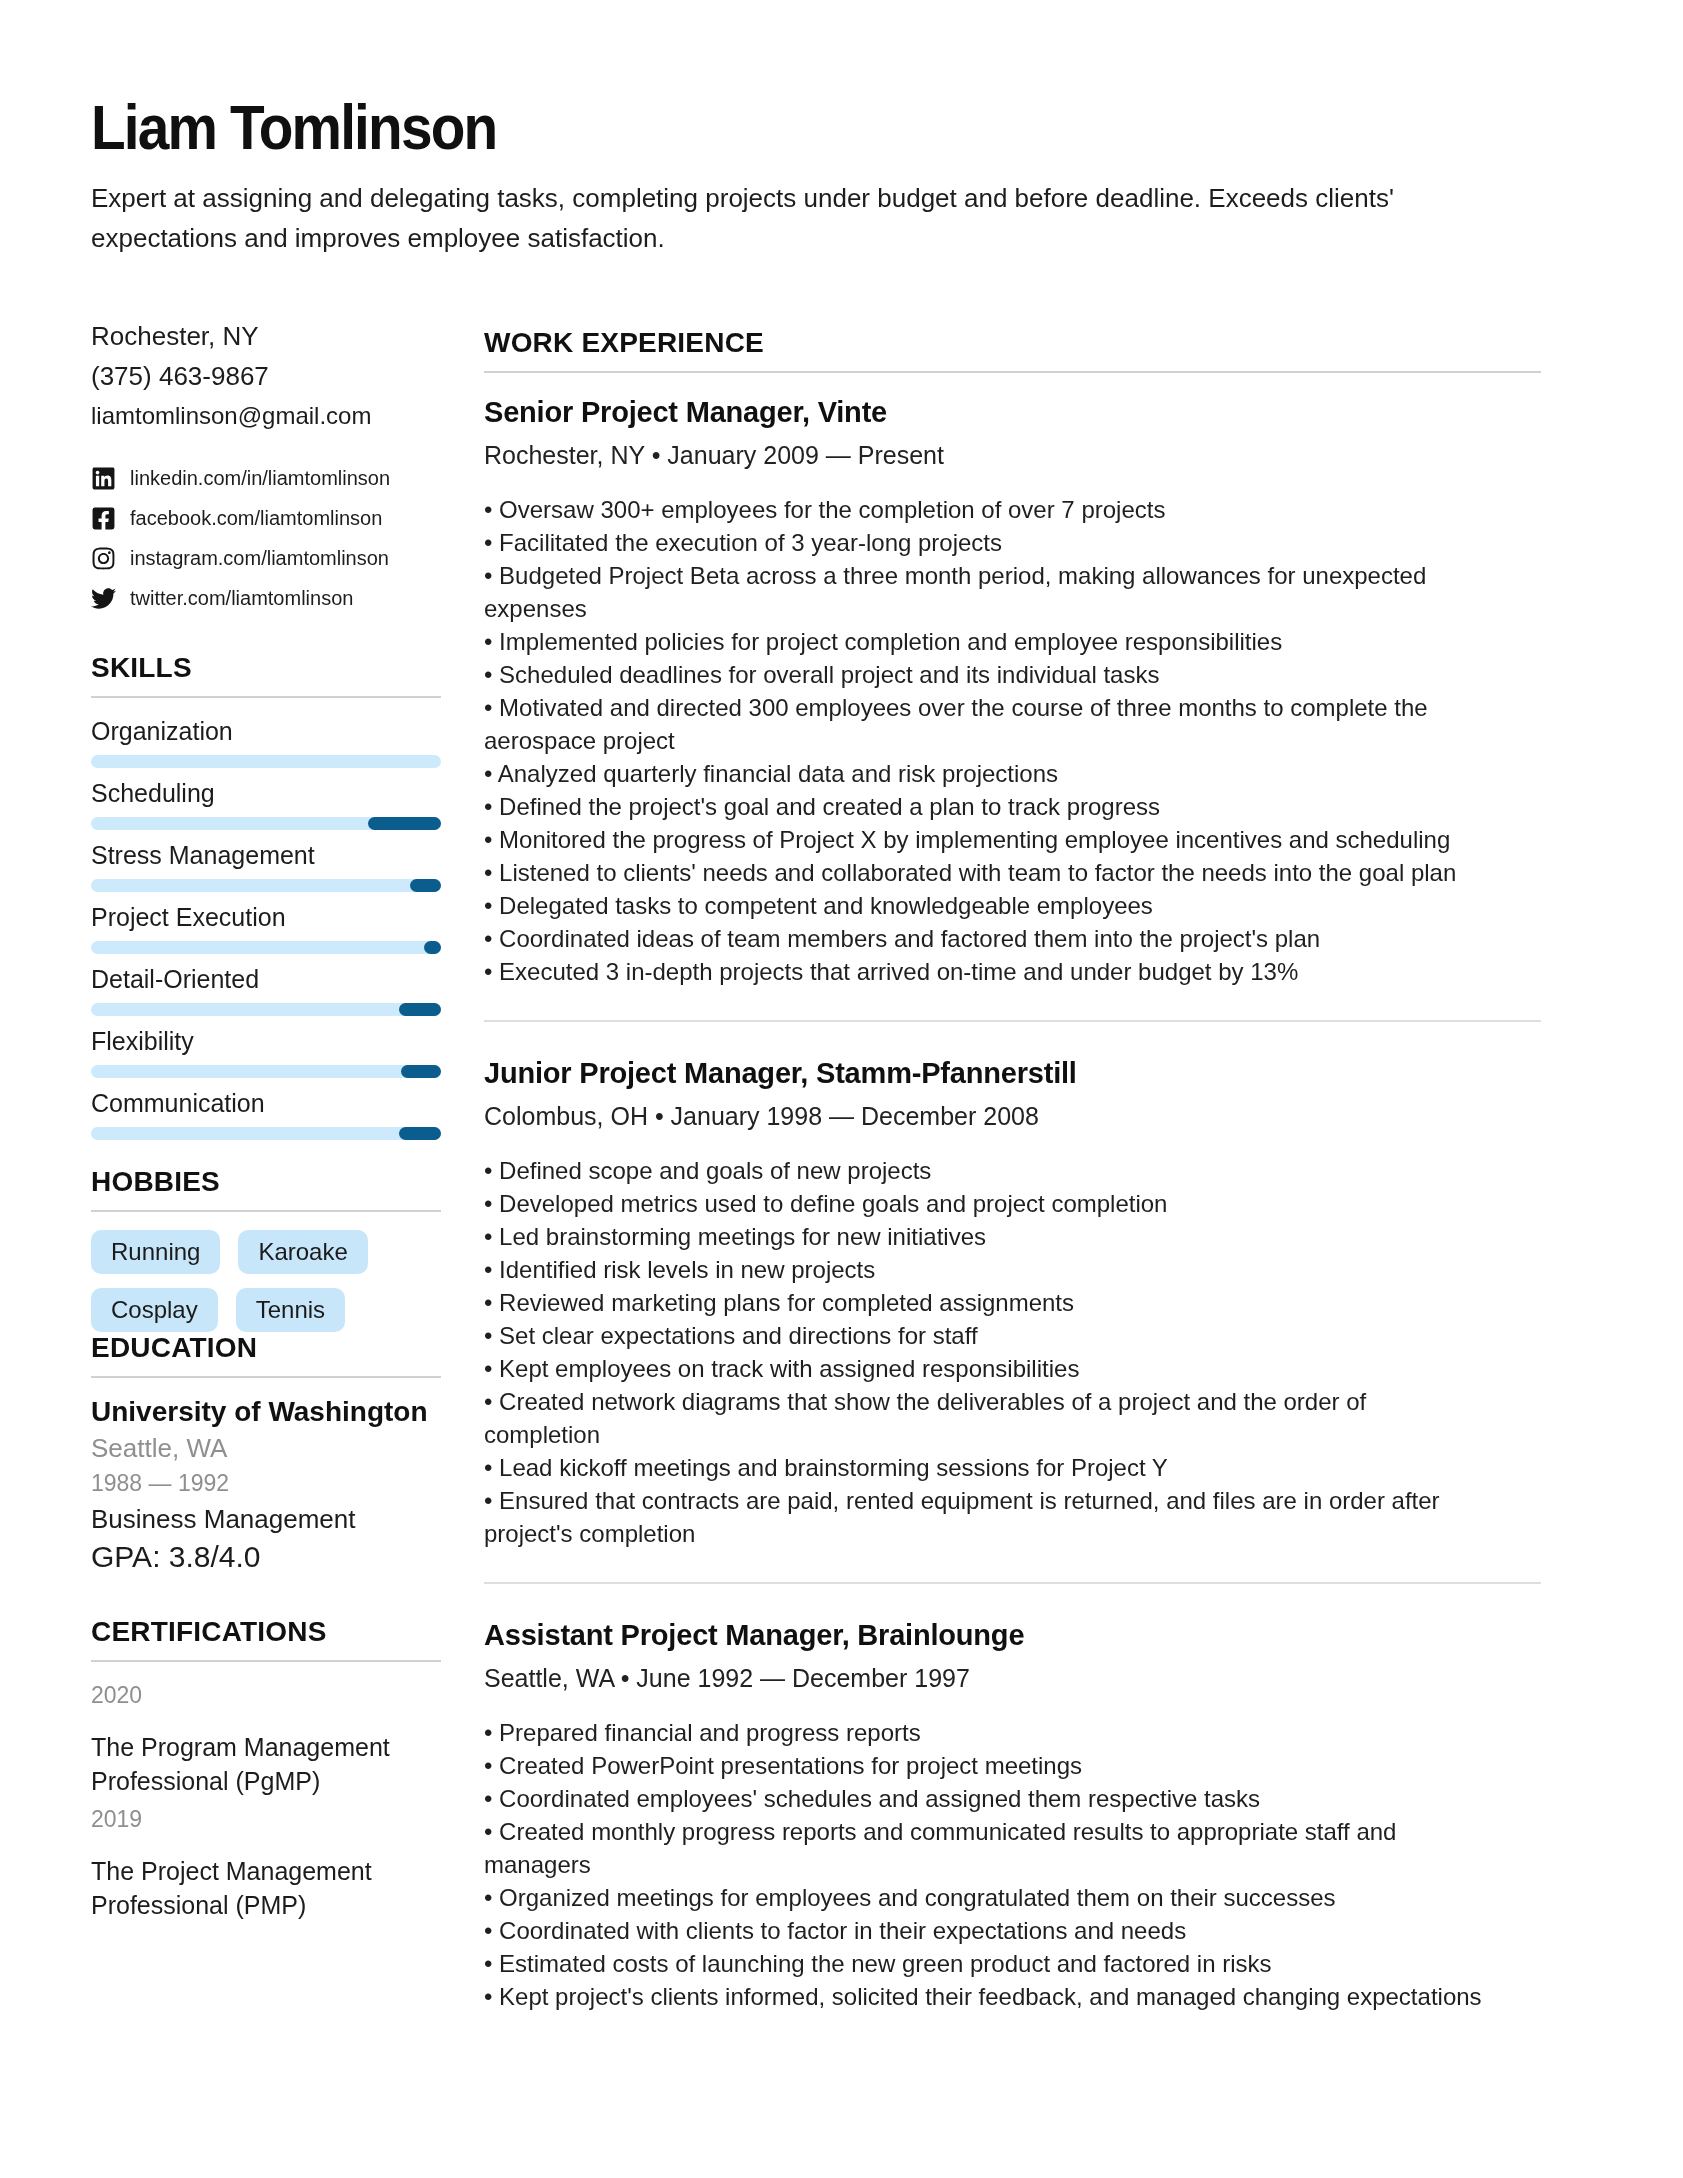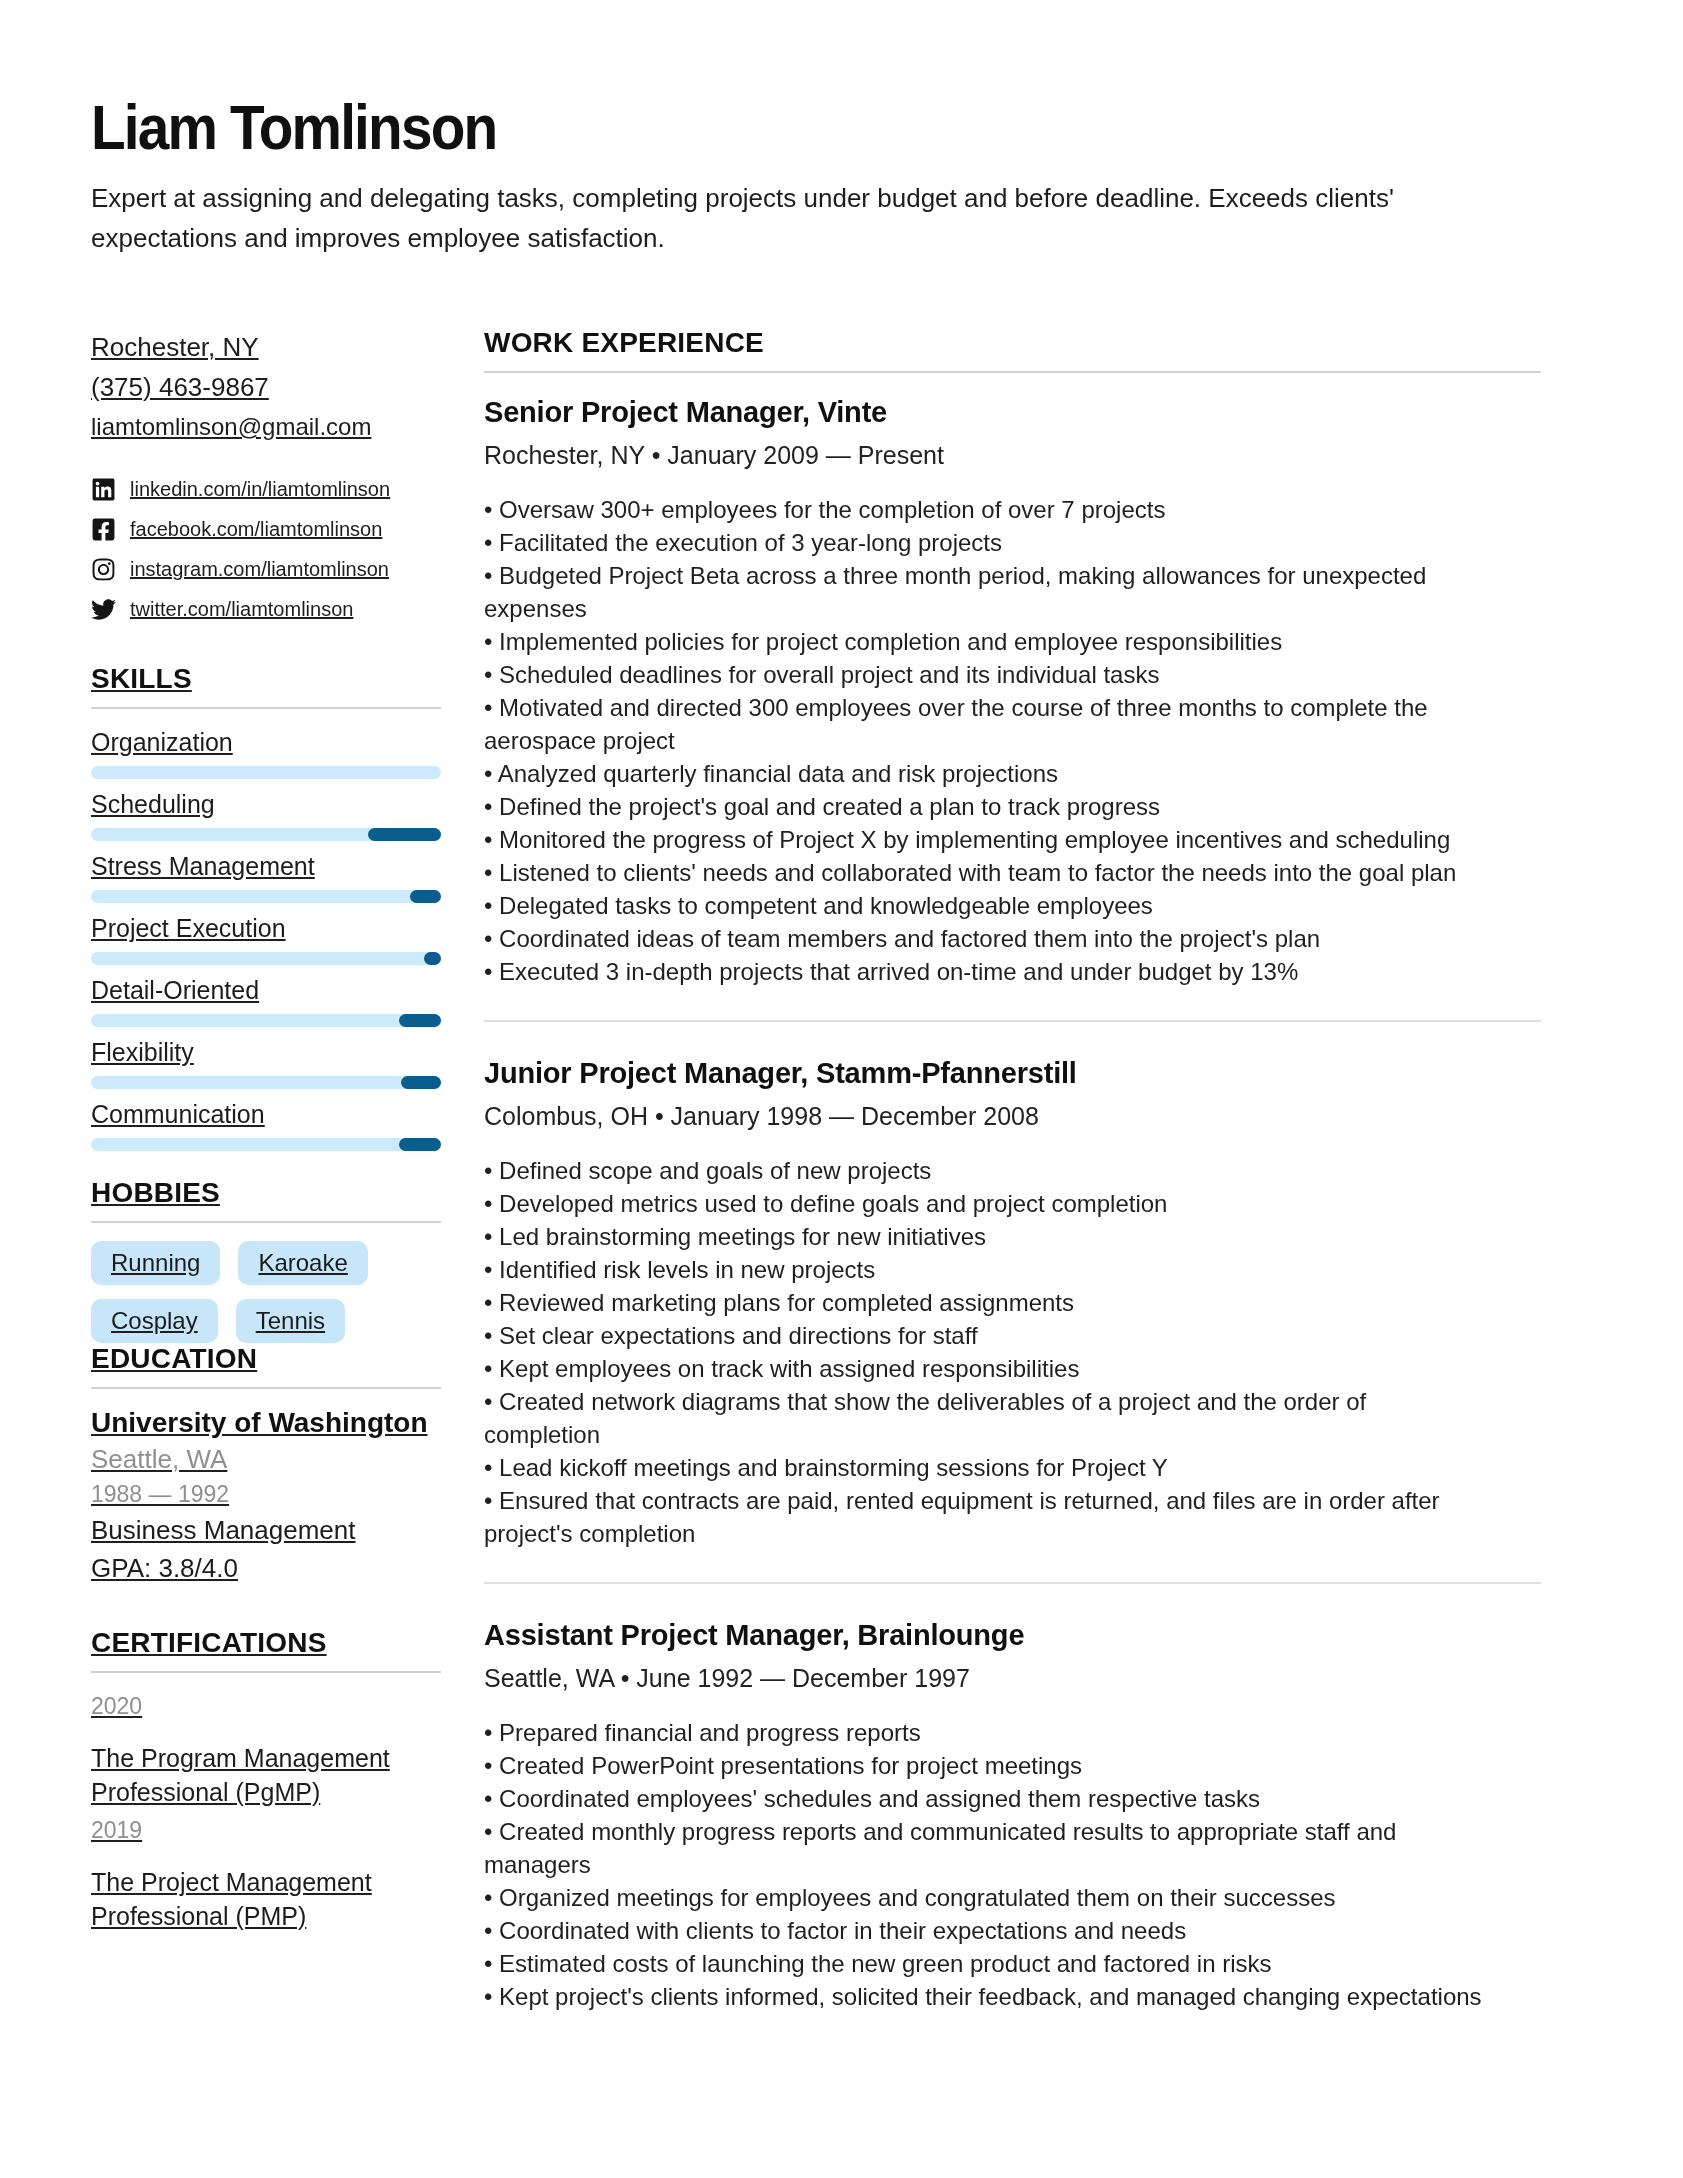--- a/index.html
+++ b/index.html
@@ -11,21 +11,21 @@
   .name{
     position:absolute;left:91px;top:95px;margin:0;
     font-size:63px;line-height:65px;font-weight:700;color:#101010;
     letter-spacing:-2px;transform:scaleX(.9);transform-origin:left top;white-space:nowrap;
   }
   .summary{
     position:absolute;left:91px;top:178px;width:1485px;margin:0;
     font-size:26px;line-height:40px;color:#1d1d1d;white-space:pre-line;
   }
   
-  .sidebar{position:absolute;left:91px;top:327px;width:350px;text-decoration:underline;}
+  .sidebar{position:absolute;left:91px;top:316px;width:350px;}
   .main{position:absolute;left:484px;top:327px;width:1057px;}
   
   .contact-line{font-size:26px;line-height:40px;color:#1c1c1c;}
   .contact-line.email{font-size:24px;}
   .social{list-style:none;margin:22px 0 0;padding:0;text-align:right;}
   .social li{display:flex;align-items:center;height:40px;}
   .social .ic{width:25px;height:25px;flex:0 0 25px;display:flex;align-items:center;justify-content:center;}
   .social .ic svg{width:25px;height:25px;fill:#151515;}
   .social .lbl{margin-left:14px;font-size:20px;color:#1d1d1d;}
   .sec-title{font-size:28px;line-height:32px;font-weight:700;color:#111;margin:0 0 12px;letter-spacing:0.2px;}
@@ -43,21 +43,21 @@
   .tags{margin-top:2px;display:flex;flex-wrap:wrap;gap:14px 18px;}
   .tag{
     display:inline-block;background:#c8e6fa;border-radius:10px;
     padding:8px 20px;font-size:24px;line-height:28px;color:#1b1b1b;
   }
   
   .edu-school{font-size:28px;line-height:36px;font-weight:700;color:#111;margin-top:-2px;}
   .edu-loc{font-size:26px;line-height:36px;color:#8f8f8f;}
   .edu-dates{font-size:23px;line-height:34px;color:#8f8f8f;}
   .edu-degree{font-size:26px;line-height:38px;color:#1c1c1c;}
-  .edu-gpa{font-size:26px;line-height:38px;color:#1c1c1c;}
+  .edu-gpa{font-size:30px;line-height:38px;color:#1c1c1c;}
   
   .cert{margin-bottom:20px;}
   .cert-name{font-size:25px;line-height:34px;color:#1c1c1c;white-space:pre-line;}
   .cert-year{font-size:23px;line-height:30px;color:#8f8f8f;margin-top:6px;}
   
   .job{margin:0;}
   .job-title{font-size:29px;line-height:34px;font-weight:700;color:#101010;margin:0;letter-spacing:-0.2px;}
   .job-meta{font-size:25px;line-height:32px;color:#222;margin-top:10px;}
   .bullets{margin-top:22px;}
   .bullet{font-size:24px;line-height:33px;color:#1f1f1f;white-space:pre-line;}

